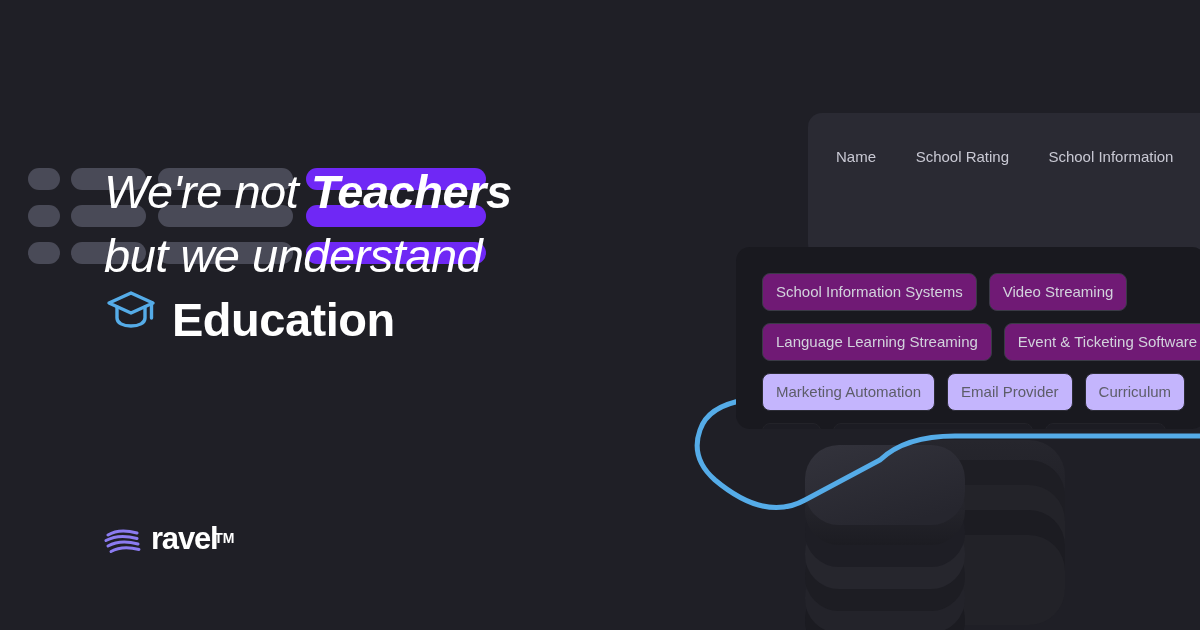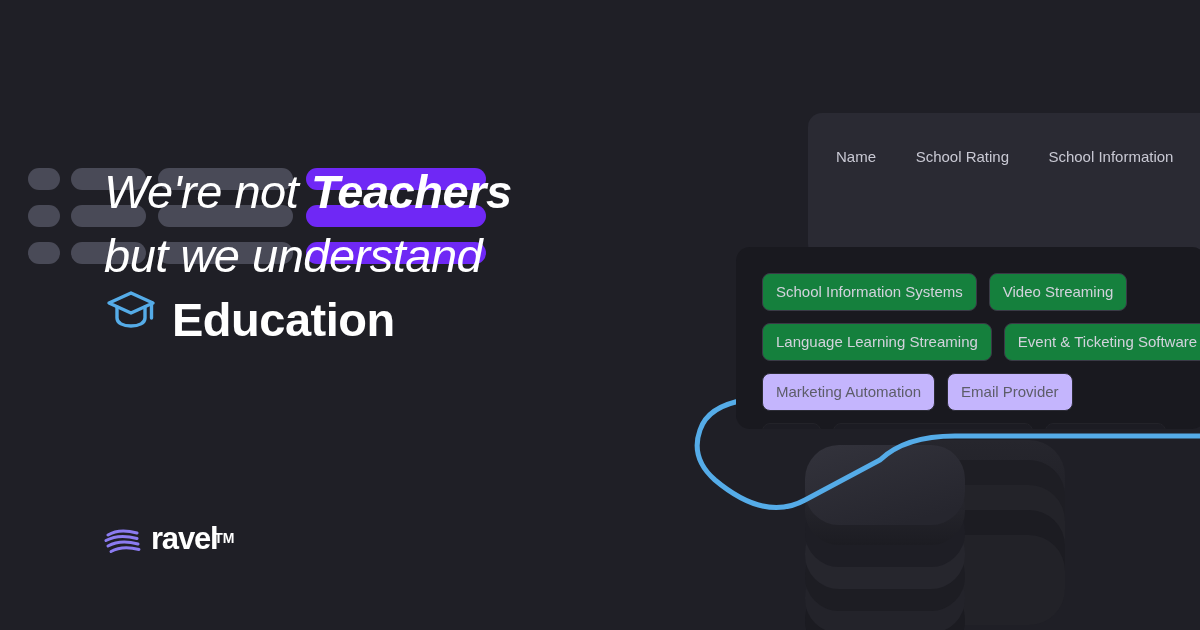--- a/index.html
+++ b/index.html
@@ -72,21 +72,21 @@
     background:#19191f;
     border-radius:14px;
     padding:26px 0 0 26px;
     overflow:hidden;
   }
   .chip-rows { display:flex; flex-direction:column; gap:12px; }
   .chip-row { display:flex; gap:12px; }
   .chip {
     border:1px solid #3a3a46;
     border-radius:8px;
-    background:#15803d;
+    background:#701a75;
     color:#d2d2dc;
     font-size:15px;
     line-height:1;
     padding:10px 13px 11px;
     white-space:nowrap;
   }
   .chip-row.dim .chip   { color:#5d5d69; border-color:#2c2c36; background:#c4b5fd; }
   .chip-row.dimmer .chip{ color:#30303a; border-color:#232329; background:#1c1c23; }
 
   
@@ -214,20 +214,21 @@
           <span class="chip">School Information Systems</span>
           <span class="chip">Video Streaming</span>
         </div>
         <div class="chip-row">
           <span class="chip">Language Learning Streaming</span>
           <span class="chip">Event &amp; Ticketing Software</span>
         </div>
         <div class="chip-row dim">
           <span class="chip">Marketing Automation</span>
           <span class="chip">Email Provider</span>
+          <span class="chip">Curriculum</span>
         </div>
         <div class="chip-row dimmer">
           <span class="chip">LMS</span>
           <span class="chip">Other Education Software</span>
           <span class="chip">School Rating</span>
         </div>
       </div>
     </div>
 
   </div>

